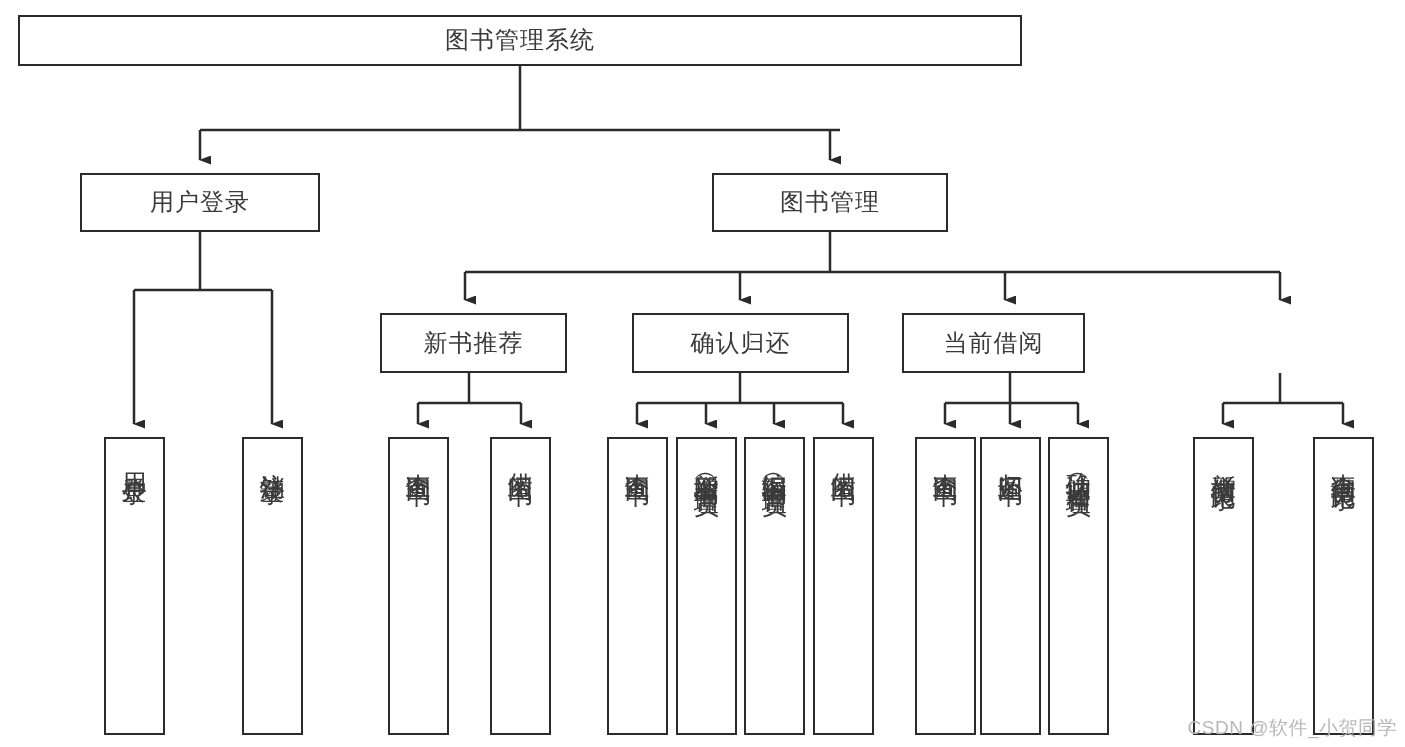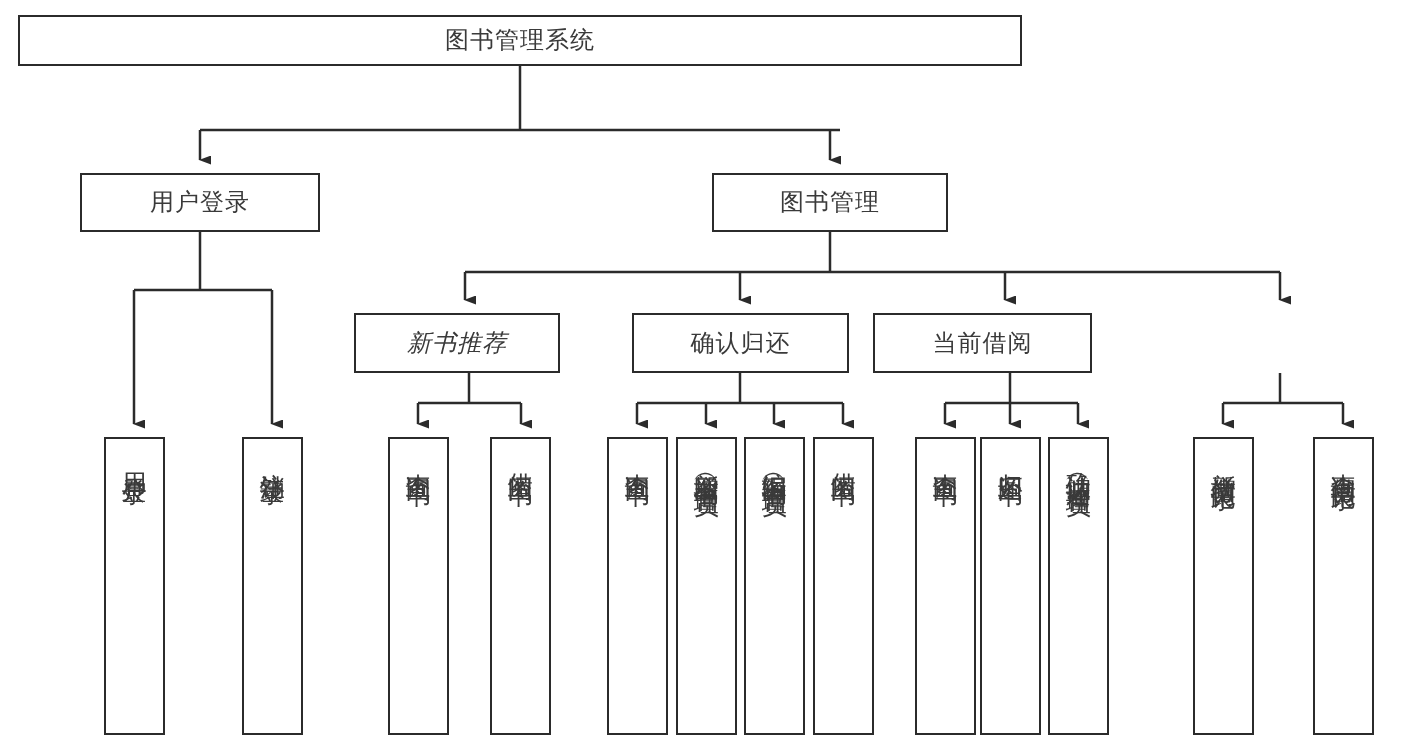--- a/index.html
+++ b/index.html
@@ -134,29 +134,29 @@
   </div>
 
   <div class="node horiz" style="left:80px; top:173px; width:240px; height:59px;">
     <span class="node-label">用户登录</span>
   </div>
 
   <div class="node horiz" style="left:712px; top:173px; width:236px; height:59px;font-family:Liberation Serif, serif;">
     <span class="node-label">图书管理</span>
   </div>
 
-  <div class="node horiz" style="left:354px; top:313px; width:206px; height:60px;font-style:italic;">
+  <div class="node horiz" style="left:380px; top:313px; width:187px; height:60px;">
     <span class="node-label">新书推荐</span>
   </div>
 
   <div class="node horiz" style="left:632px; top:313px; width:217px; height:60px;">
     <span class="node-label">确认归还</span>
   </div>
 
-  <div class="node horiz" style="left:873px; top:313px; width:219px; height:60px;">
+  <div class="node horiz" style="left:902px; top:313px; width:183px; height:60px;">
     <span class="node-label">当前借阅</span>
   </div>
 
 
   <div class="node vert" style="left:104px; top:437px; width:61px; height:298px;">
     <span class="node-label">用户登录</span>
   </div>
 
   <div class="node vert" style="left:242px; top:437px; width:61px; height:298px;">
     <span class="node-label">注销登录</span>
@@ -199,14 +199,15 @@
   </div>
 
   <div class="node vert" style="left:1193px; top:437px; width:61px; height:298px;">
     <span class="node-label">新增借阅记录</span>
   </div>
 
   <div class="node vert" style="left:1313px; top:437px; width:61px; height:298px;">
     <span class="node-label">查询借阅记录</span>
   </div>
 
+  <div class="watermark">CSDN @软件_小贺同学</div>
 
 </div>
 
 </body></html>

